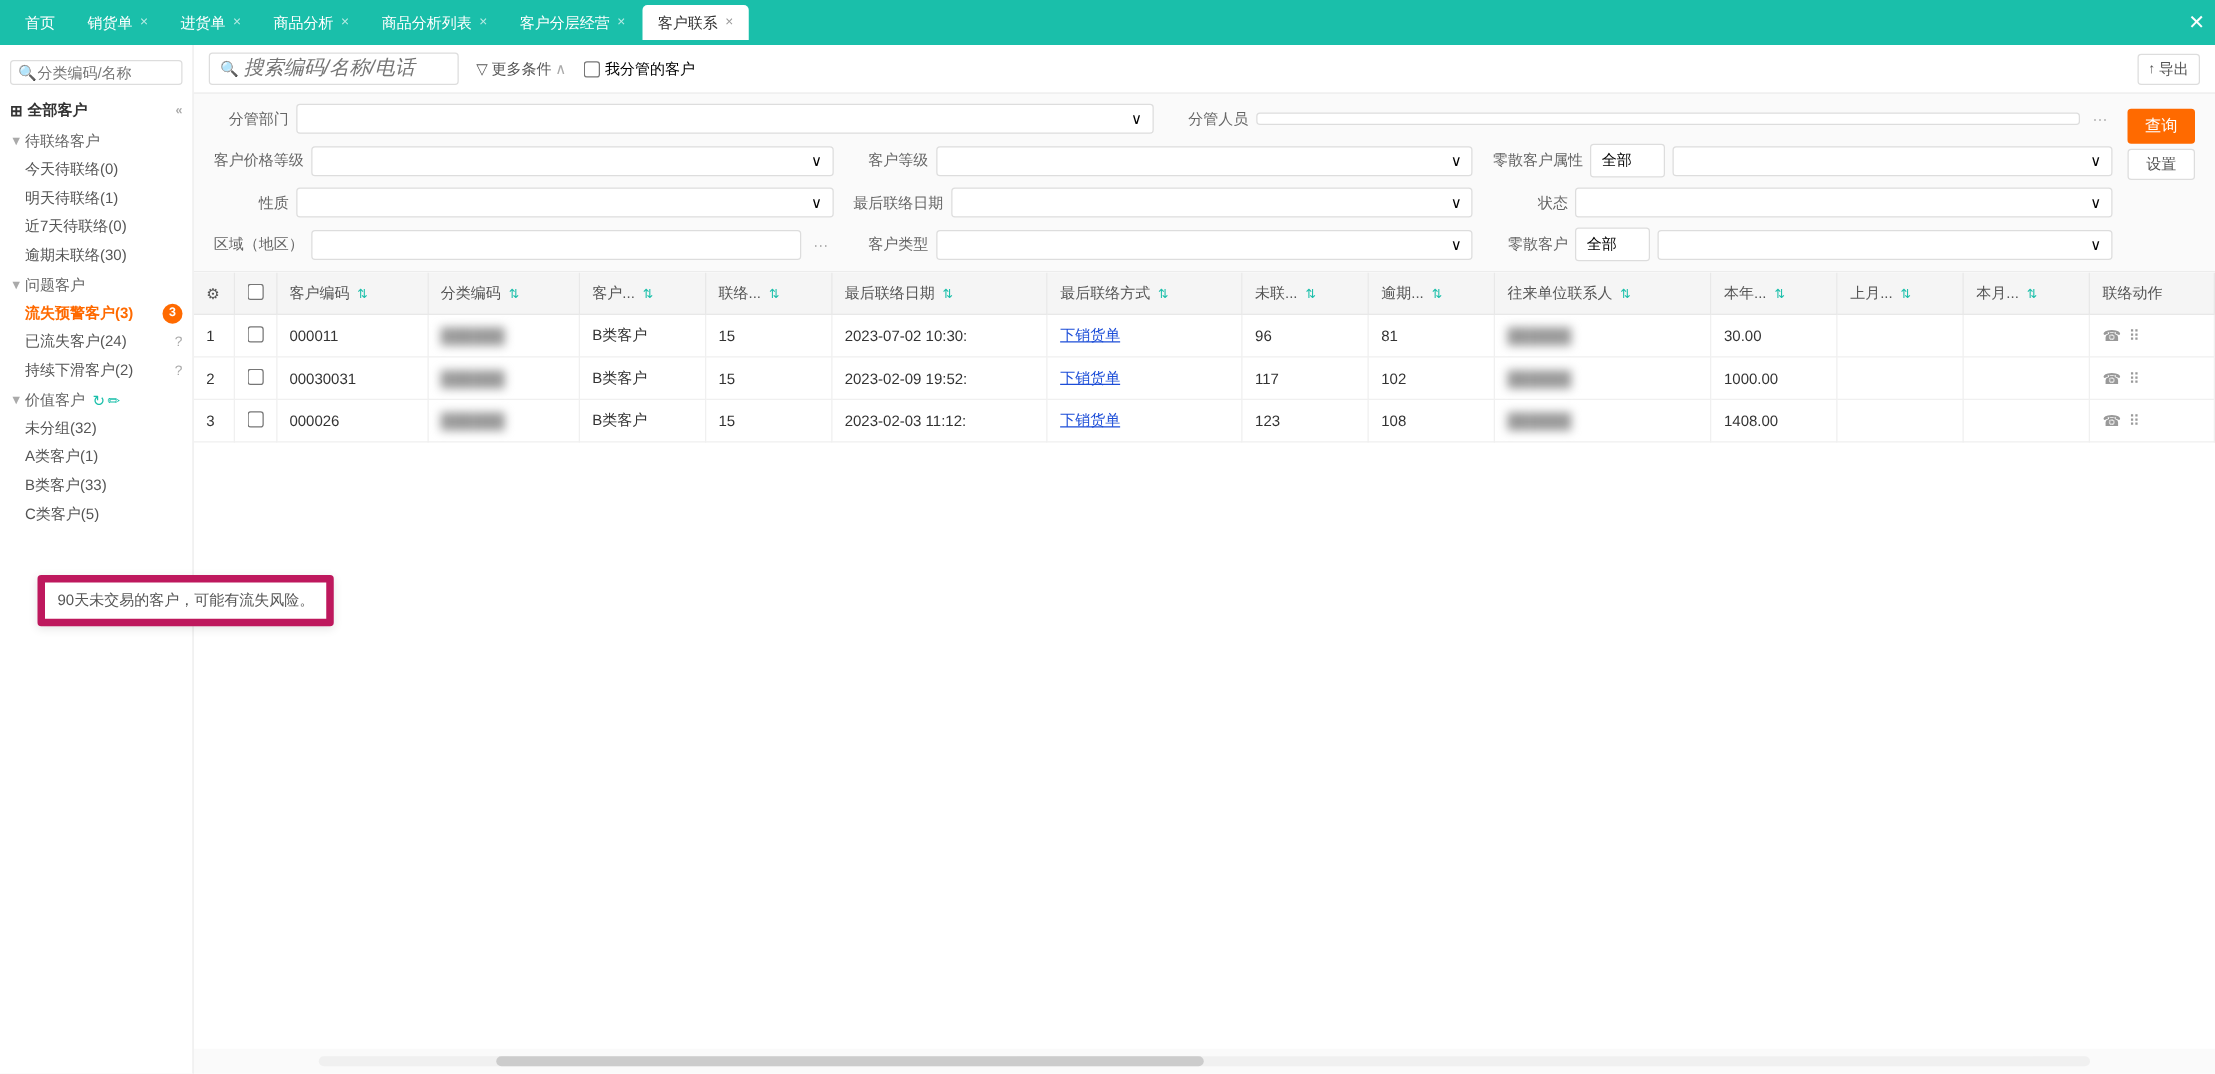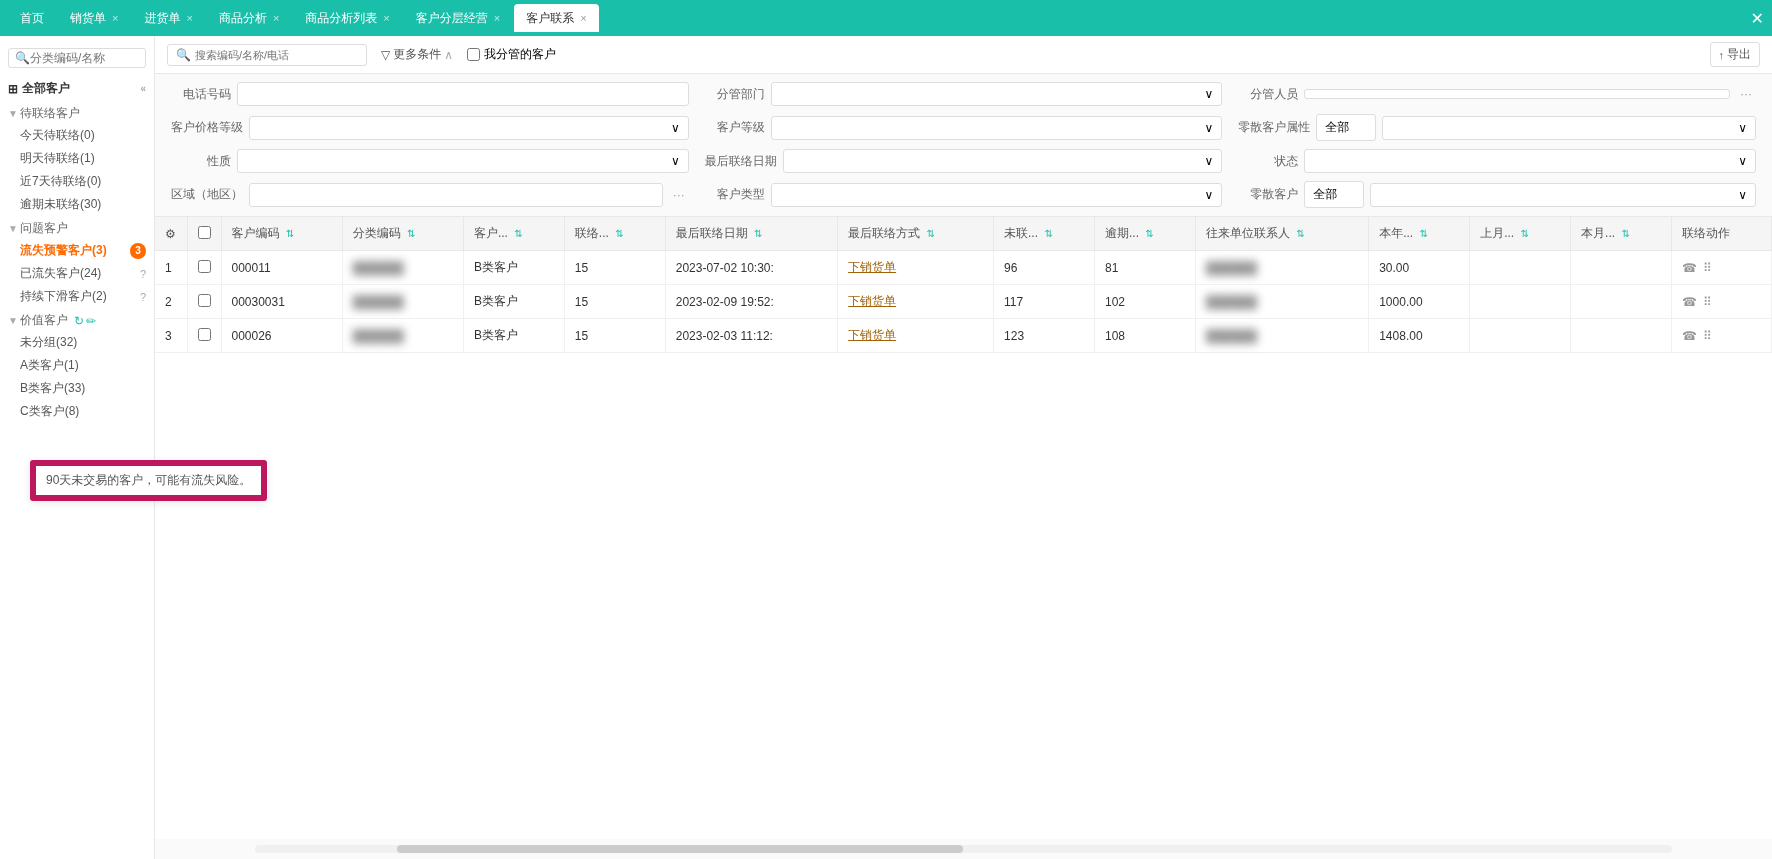--- a/index.html
+++ b/index.html
@@ -60,21 +60,21 @@
 
     
     .toolbar {
       display: flex; align-items: center; padding: 6px 12px; border-bottom: 1px solid #e8e8e8;
       gap: 8px; background: #fff; flex-wrap: nowrap;
     }
     .search-input-wrap {
       display: flex; align-items: center; border: 1px solid #ddd; border-radius: 3px;
       padding: 3px 8px; gap: 4px; min-width: 200px;
     }
-    .search-input-wrap input { border: none; outline: none; font-size: 11px; width: 140px; color: #999; }
+    .search-input-wrap input { border: none; outline: none; font-size: 16px; width: 140px; color: #999; font-style: italic; }
     .filter-btn {
       display: flex; align-items: center; gap: 3px; color: #555; cursor: pointer; padding: 3px 6px;
     }
     .my-customers-check { display: flex; align-items: center; gap: 4px; cursor: pointer; }
     .export-btn {
       margin-left: auto; display: flex; align-items: center; gap: 3px; color: #555;
       cursor: pointer; border: 1px solid #ddd; border-radius: 3px; padding: 3px 8px;
     }
 
     
@@ -114,21 +114,21 @@
     th {
       padding: 8px 10px; text-align: left; border-bottom: 1px solid #e8e8e8;
       border-right: 1px solid #e8e8e8; font-weight: normal; color: #555;
       white-space: nowrap; font-size: 12px;
     }
     td {
       padding: 8px 10px; border-bottom: 1px solid #f0f0f0;
       border-right: 1px solid #f0f0f0; color: #333; white-space: nowrap; font-size: 12px;
     }
     .col-sort { color: #1abfaa; font-size: 10px; margin-left: 3px; }
-    .link-text { color: #a16207; cursor: pointer; text-decoration: underline; }
+    .link-text { color: #1d4ed8; cursor: pointer; text-decoration: underline; }
     .blurred { filter: blur(4px); color: #999; }
     .row-actions { display: flex; gap: 6px; align-items: center; color: #999; }
     .row-actions span { cursor: pointer; }
 
     
     .pagination {
       display: flex; align-items: center; justify-content: flex-end;
       padding: 8px 16px; border-top: 1px solid #e8e8e8; background: #fff; gap: 8px;
     }
     .pagination-select {
@@ -258,21 +258,21 @@
     <div class="sidebar-item">
       <span>未分组(32)</span>
     </div>
     <div class="sidebar-item">
       <span>A类客户(1)</span>
     </div>
     <div class="sidebar-item">
       <span>B类客户(33)</span>
     </div>
     <div class="sidebar-item">
-      <span>C类客户(8)</span>
+      <span>C类客户(5)</span>
     </div>
   </div>
 
   <div class="content-area">
 
     <div class="toolbar">
       <div class="search-input-wrap">
         <span style="color:#1abfaa;">🔍</span>
         <input type="text" style="color: rgb(170, 170, 170);" placeholder="搜索编码/名称/电话">
       </div>
@@ -290,24 +290,20 @@
         <span>导出</span>
       </div>
     </div>
 
     <div class="filter-panel">
       <div style="display:flex; gap:0;">
         <div style="flex:1;">
 
           <div class="filter-row">
             <div class="filter-field">
-              <span class="filter-label">电话号码</span>
-              <input class="filter-input" style="">
-            </div>
-            <div class="filter-field">
               <span class="filter-label">分管部门</span>
               <div class="filter-select">
                 <span></span>
                   <span>∨</span>
               </div>
             </div>
             <div class="filter-field">
               <span class="filter-label">分管人员</span>
               <div class="filter-select">
                 <span></span>
@@ -386,20 +382,24 @@
                 <span>全部</span>
               </div>
               <div class="filter-select" style="flex:1;">
                 <span></span>
                   <span>∨</span>
               </div>
             </div>
           </div>
         </div>
 
+        <div class="filter-actions" style="margin-left:12px;justify-content:flex-start;padding-top:4px;">
+          <button class="btn-query">查询</button>
+          <button class="btn-settings">设置</button>
+        </div>
       </div>
     </div>
 
     <div class="table-area">
       <table>
         <thead>
           <tr>
             <th style="width:32px;">
               <span>⚙</span>
             </th>

